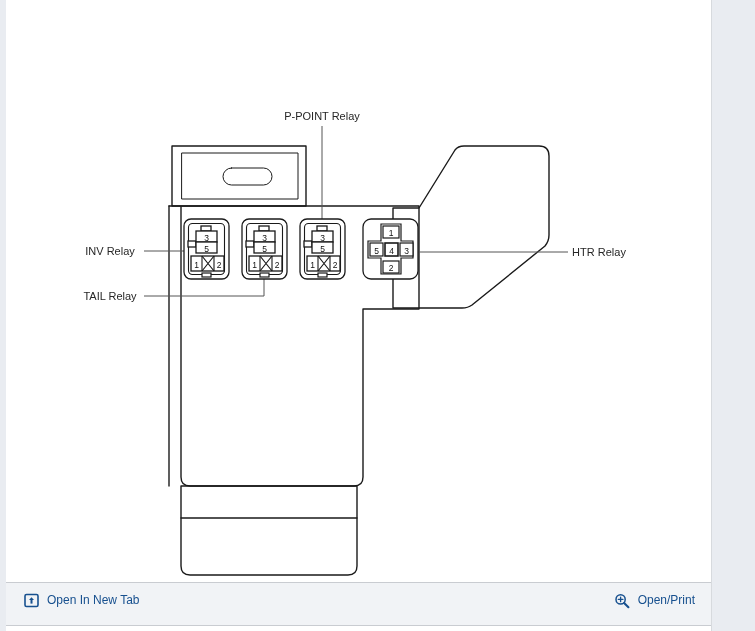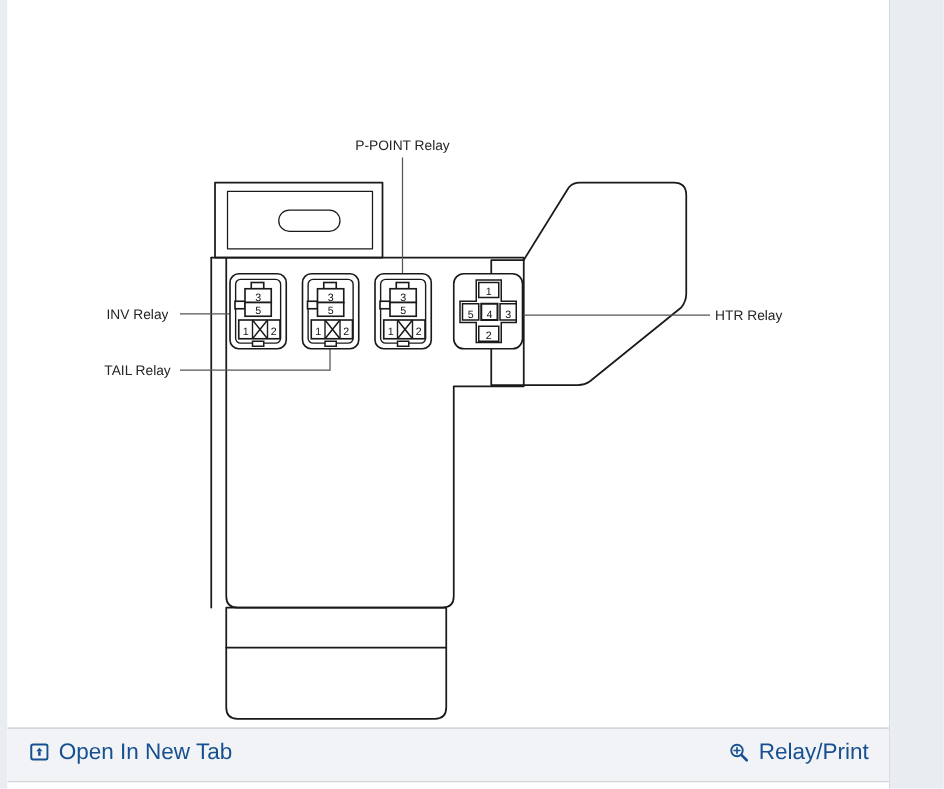--- a/index.html
+++ b/index.html
@@ -64,21 +64,21 @@
   }
 
   .footer-action {
     position: absolute;
     top: 9px;
     display: flex;
     align-items: center;
     gap: 7px;
     cursor: pointer;
     color: #17508f;
-    font-size: 18px;
+    font-size: 12px;
     line-height: 1;
     white-space: nowrap;
   }
   .footer-action.left  { left: 17px; }
   .footer-action.right { right: 16px; }
   .footer-action .glyph {
     display: inline-flex;
     align-items: center;
     justify-content: center;
     width: 17px;
@@ -232,18 +232,18 @@
     </div>
 
     <div class="footer-action right">
       <span class="glyph">
         <svg width="16" height="16" viewBox="0 0 16 16" xmlns="http://www.w3.org/2000/svg">
           <circle cx="6.6" cy="6.4" r="4.6" fill="none" stroke="#17508f" stroke-width="1.5"></circle>
           <path d="M 10.1 9.9 L 14.4 14.2" stroke="#17508f" stroke-width="2.1" stroke-linecap="round"></path>
           <path d="M 6.6 4.1 L 6.6 8.7 M 4.3 6.4 L 8.9 6.4" stroke="#17508f" stroke-width="1.3" stroke-linecap="round"></path>
         </svg>
       </span>
-      <span class="footer-label">Relay/Print</span>
+      <span class="footer-label">Open/Print</span>
     </div>
   </div>
 
   <div id="footer-below"></div>
 </div>
 
 </body></html>

